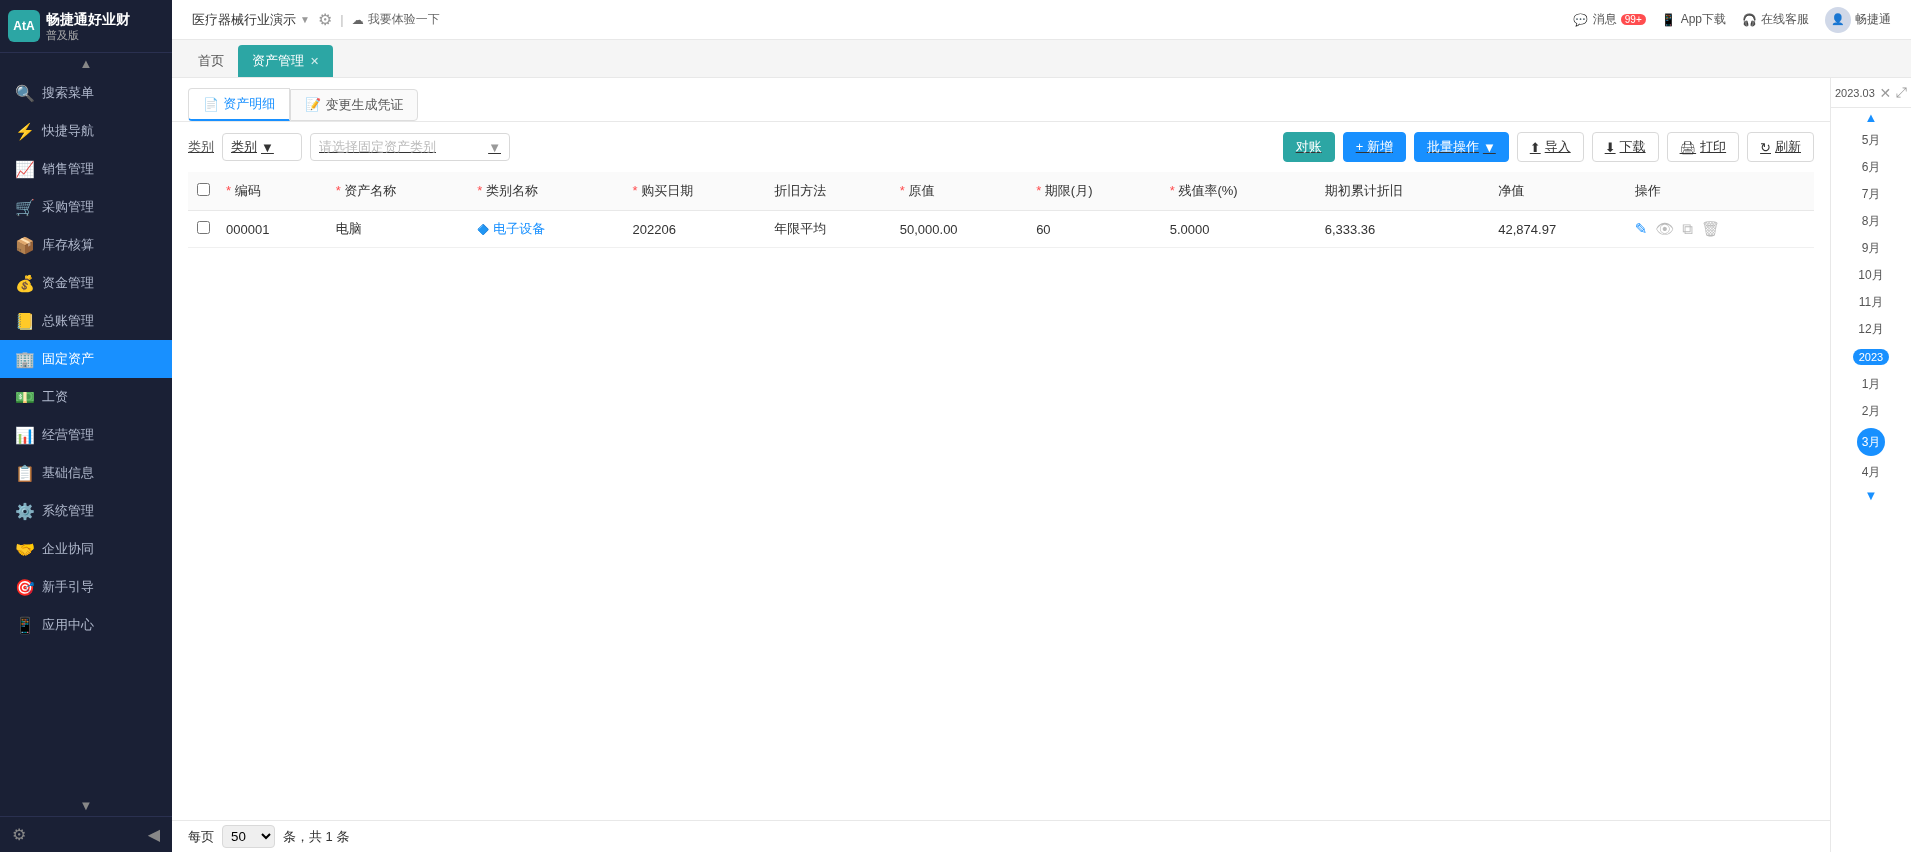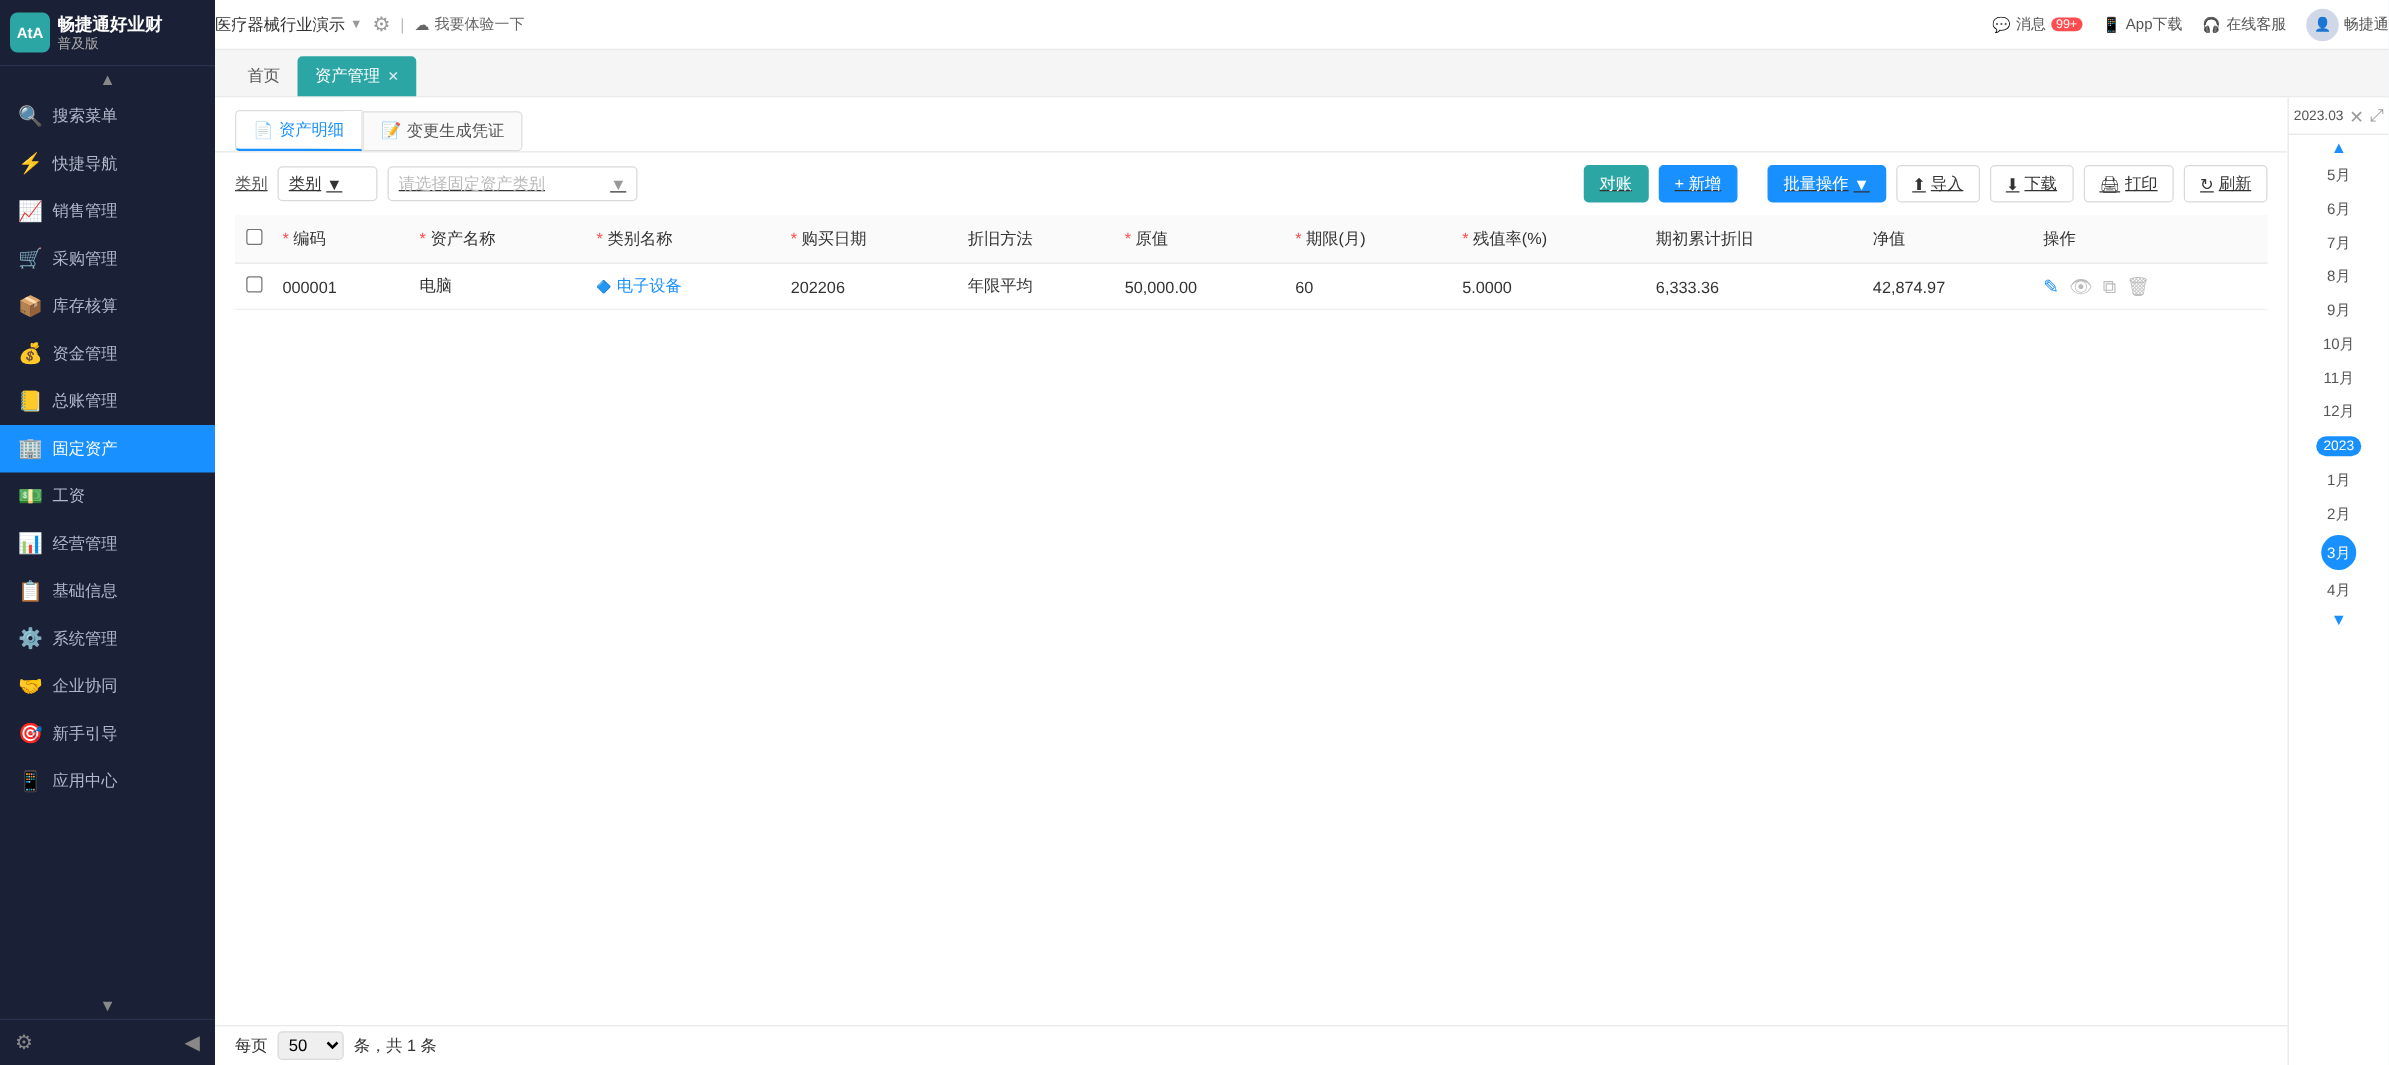--- a/index.html
+++ b/index.html
@@ -17,21 +17,21 @@
     .sidebar-item.active { background: #1890ff; color: #fff; }
     .sidebar-item .nav-icon { width: 18px; height: 18px; display: flex; align-items: center; justify-content: center; font-size: 16px; }
     .sidebar-item .nav-label { font-size: 13px; }
     .sidebar-bottom { display: flex; align-items: center; justify-content: space-between; padding: 8px 12px; border-top: 1px solid #2a3050; }
     .sidebar-bottom-icon { color: #888; cursor: pointer; font-size: 16px; }
 
     
     .main-area { flex: 1; display: flex; flex-direction: column; overflow: hidden; }
 
     
-    .top-header { background: #fff; height: 40px; display: flex; align-items: center; padding: 0 0; border-bottom: 1px solid #e8e8e8; gap: 12px; justify-content: space-between; flex-shrink: 0; }
+    .top-header { background: #fff; height: 40px; display: flex; align-items: center; padding: 0 20px; border-bottom: 1px solid #e8e8e8; gap: 12px; justify-content: space-between; flex-shrink: 0; }
     .top-header-left { display: flex; align-items: center; gap: 8px; }
     .company-selector { display: flex; align-items: center; gap: 4px; font-size: 13px; color: #333; cursor: pointer; }
     .company-selector .chevron { color: #999; font-size: 10px; }
     .settings-icon { color: #999; cursor: pointer; font-size: 16px; }
     .experience-btn { display: flex; align-items: center; gap: 4px; color: #666; font-size: 12px; cursor: pointer; }
     .top-header-right { display: flex; align-items: center; gap: 16px; }
     .top-right-item { display: flex; align-items: center; gap: 4px; color: #555; font-size: 12px; cursor: pointer; }
     .badge { background: #ff4d4f; color: #fff; font-size: 10px; border-radius: 10px; padding: 0 4px; min-width: 18px; text-align: center; }
     .user-avatar { width: 26px; height: 26px; border-radius: 50%; background: #d0d8e8; display: flex; align-items: center; justify-content: center; color: #555; font-size: 11px; }
 
@@ -53,21 +53,21 @@
     .sub-tab:first-child { border-radius: 4px 0 0 4px; }
     .sub-tab:last-child { border-radius: 0 4px 4px 0; }
 
     
     .toolbar { display: flex; align-items: center; justify-content: space-between; padding: 10px 16px; flex-shrink: 0; }
     .toolbar-left { display: flex; align-items: center; gap: 8px; text-decoration: underline; }
     .toolbar-right { display: flex; align-items: center; gap: 8px; text-decoration: underline; }
     .btn { padding: 5px 12px; border-radius: 4px; border: 1px solid #d9d9d9; background: #fff; color: #333; font-size: 13px; cursor: pointer; display: flex; align-items: center; gap: 4px; }
     .btn-primary { background: #1890ff; border-color: #1890ff; color: #fff; }
     .btn-success { background: #2ca6a4; border-color: #2ca6a4; color: #fff; }
-    .btn-dropdown { background: #1890ff; border-color: #1890ff; color: #fff; display: flex; align-items: center; gap: 4px; margin-left: 16px; }
+    .btn-dropdown { background: #1890ff; border-color: #1890ff; color: #fff; display: flex; align-items: center; gap: 4px; }
     .filter-label { font-size: 13px; color: #555; }
     .filter-select { display: flex; align-items: center; border: 1px solid #d9d9d9; border-radius: 4px; padding: 4px 8px; background: #fff; min-width: 80px; }
     .filter-select-wide { min-width: 200px; display: flex; align-items: center; border: 1px solid #d9d9d9; border-radius: 4px; padding: 4px 8px; background: #fff; color: #999; justify-content: space-between; }
 
     
     .table-container { flex: 1; overflow: auto; padding: 0 16px; }
     table { width: 100%; border-collapse: collapse; }
     thead tr { background: #fafafa; }
     th { padding: 10px 8px; text-align: left; font-weight: 500; font-size: 13px; color: #333; border-bottom: 1px solid #e8e8e8; white-space: nowrap; }
     td { padding: 9px 8px; font-size: 13px; color: #333; border-bottom: 1px solid #f0f0f0; }

